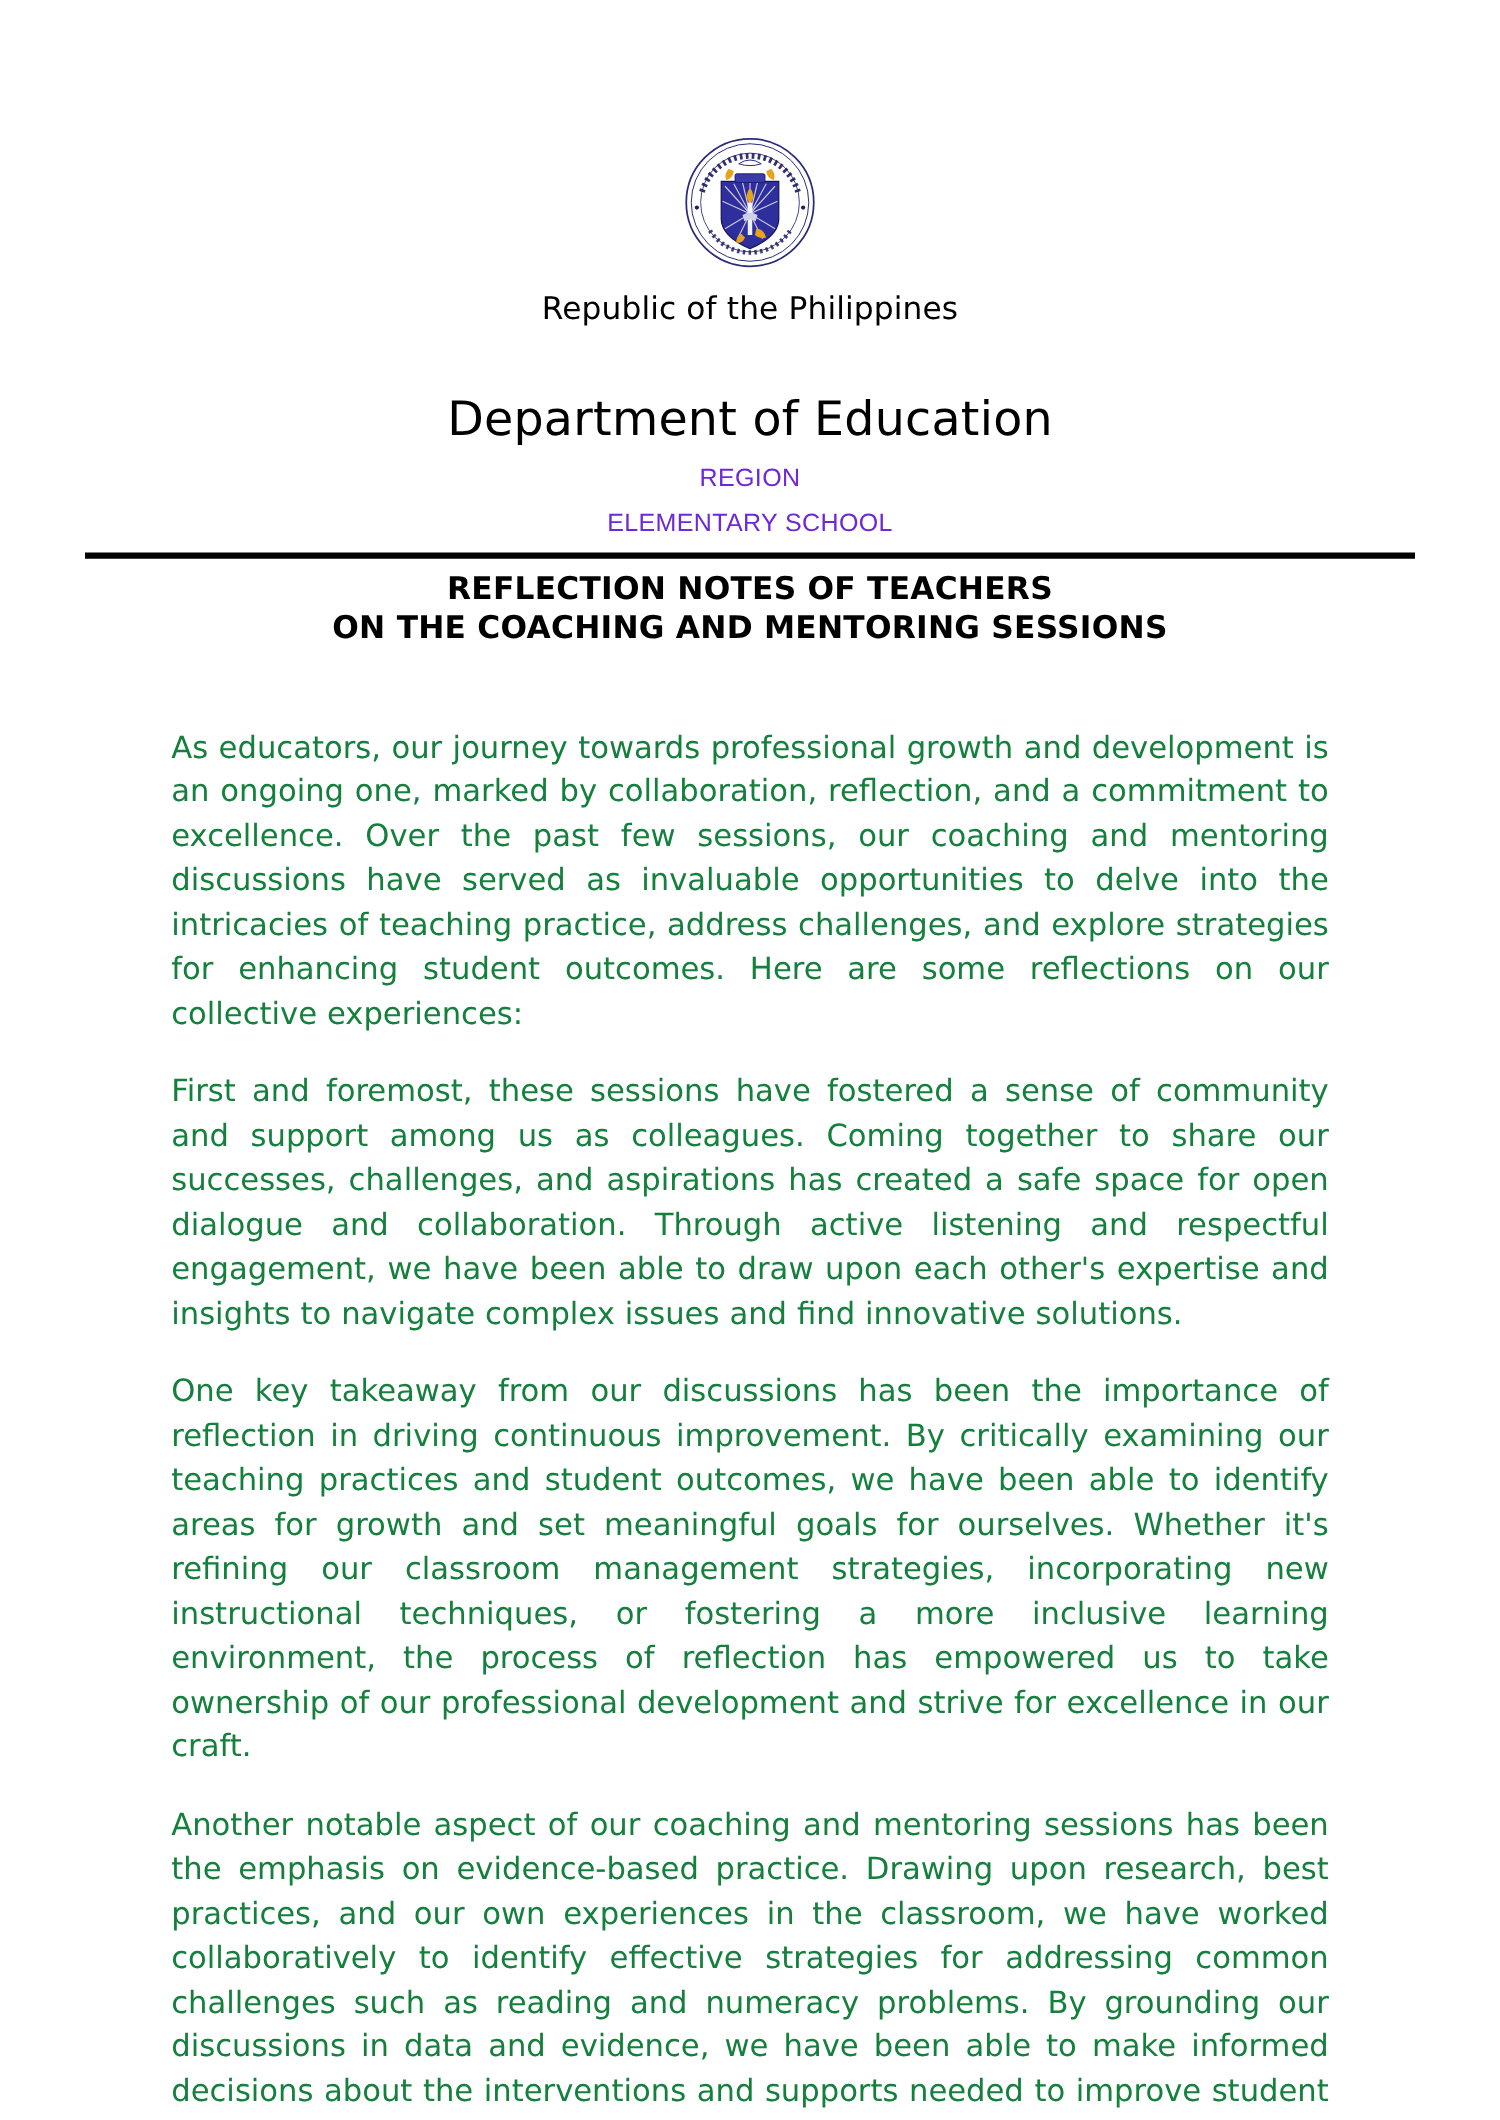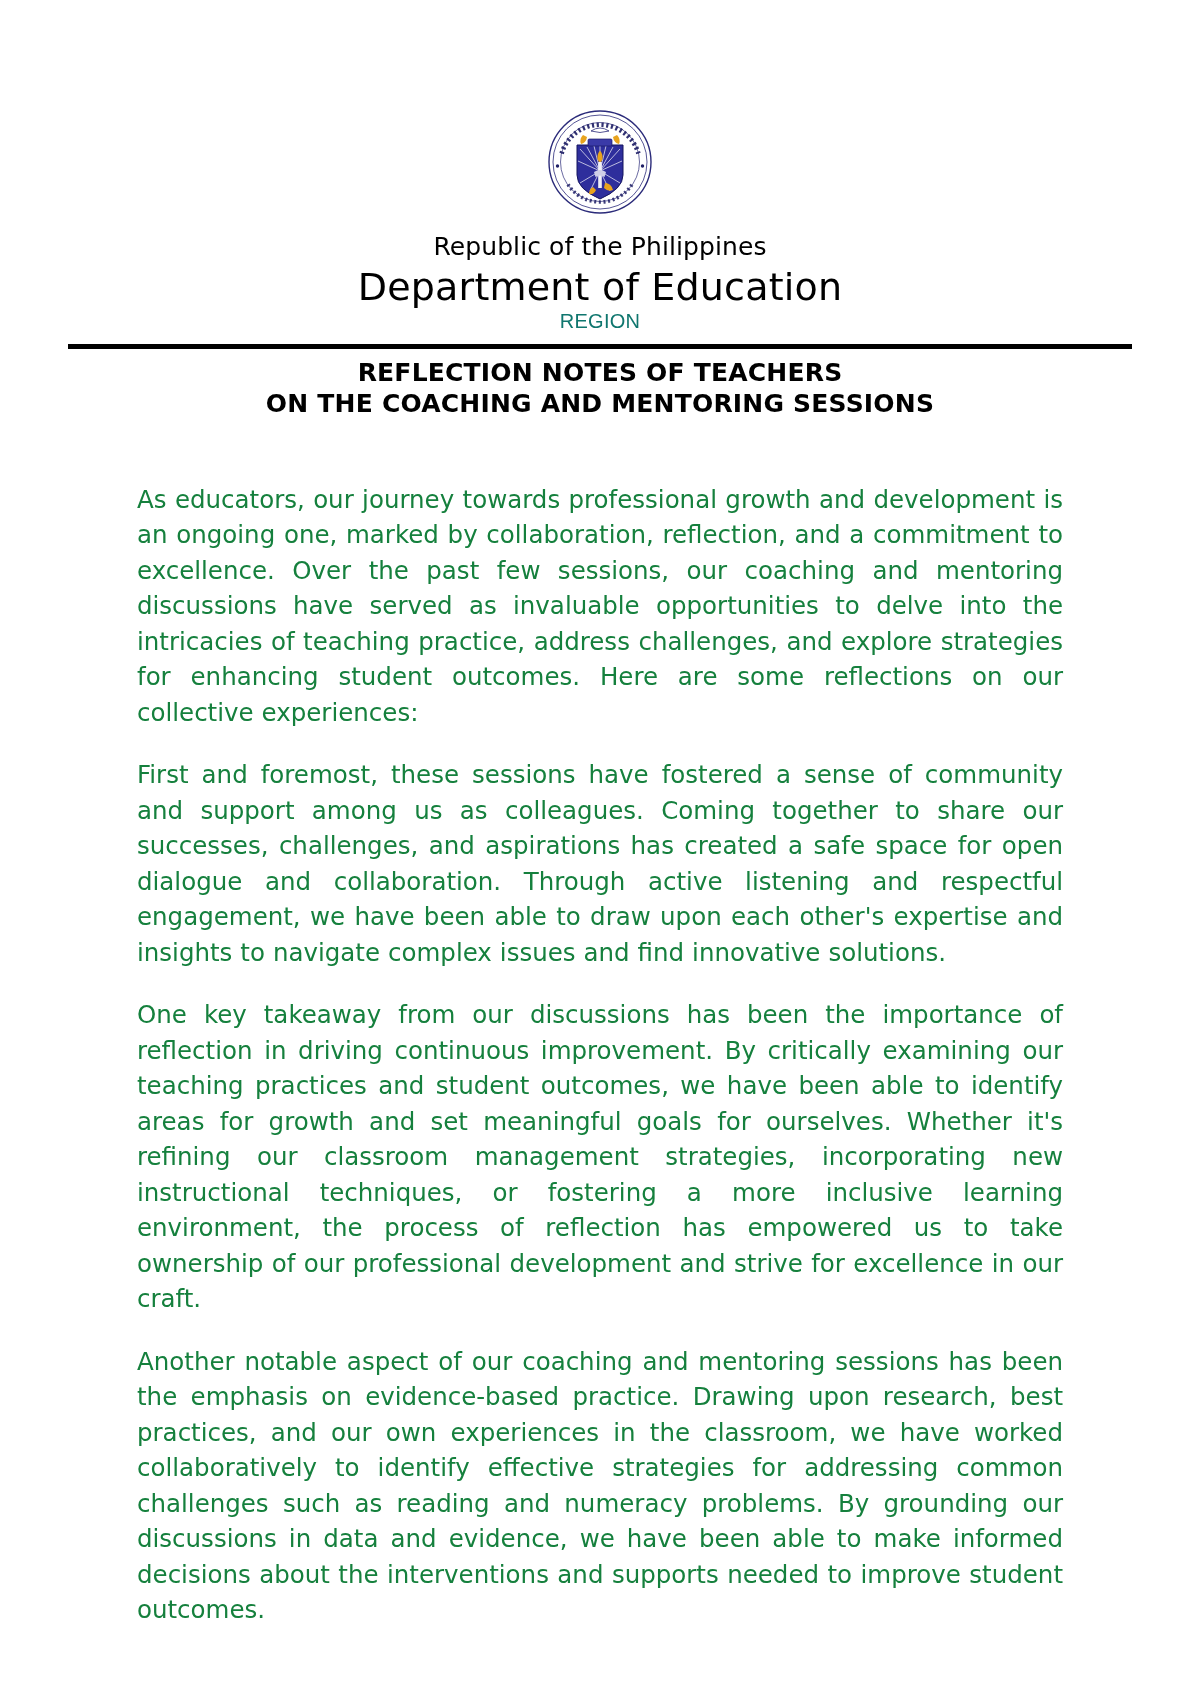--- a/index.html
+++ b/index.html
@@ -48,28 +48,30 @@
     margin-top: 14px;
     color: #000;
   }
 
   .lh-deped {
     font-family: "DejaVu Sans", sans-serif;
     font-size: 38px;
     line-height: 46px;
     letter-spacing: 0.2px;
     color: #000;
+    margin-top: 48px;
   }
 
   .lh-sub {
     font-family: "Liberation Sans", sans-serif;
     font-size: 20px;
     line-height: 22px;
     letter-spacing: 0.3px;
-    color: #0f766e;
+    color: #6d28d9;
+    margin-top: 14px;
   }
 
   .lh-rule {
     margin: 12px 68px 0 68px;
     border: 0;
     border-top: 5px solid #000000;
     height: 0;
   }
 
   
@@ -159,20 +161,21 @@
     </div>
 
     <div class="lh-republic">Republic of the Philippines</div>
 
     <div class="lh-deped">Department of Education</div>
 
     <div class="lh-sub">REGION</div>
 
 
 
+    <div class="lh-sub">ELEMENTARY SCHOOL</div>
 
     <hr class="lh-rule">
   </header>
 
   <h1 class="doc-title">
     <div>REFLECTION NOTES OF TEACHERS</div>
     <div>ON THE COACHING AND MENTORING SESSIONS</div>
   </h1>
 
   <main class="body-wrap">

